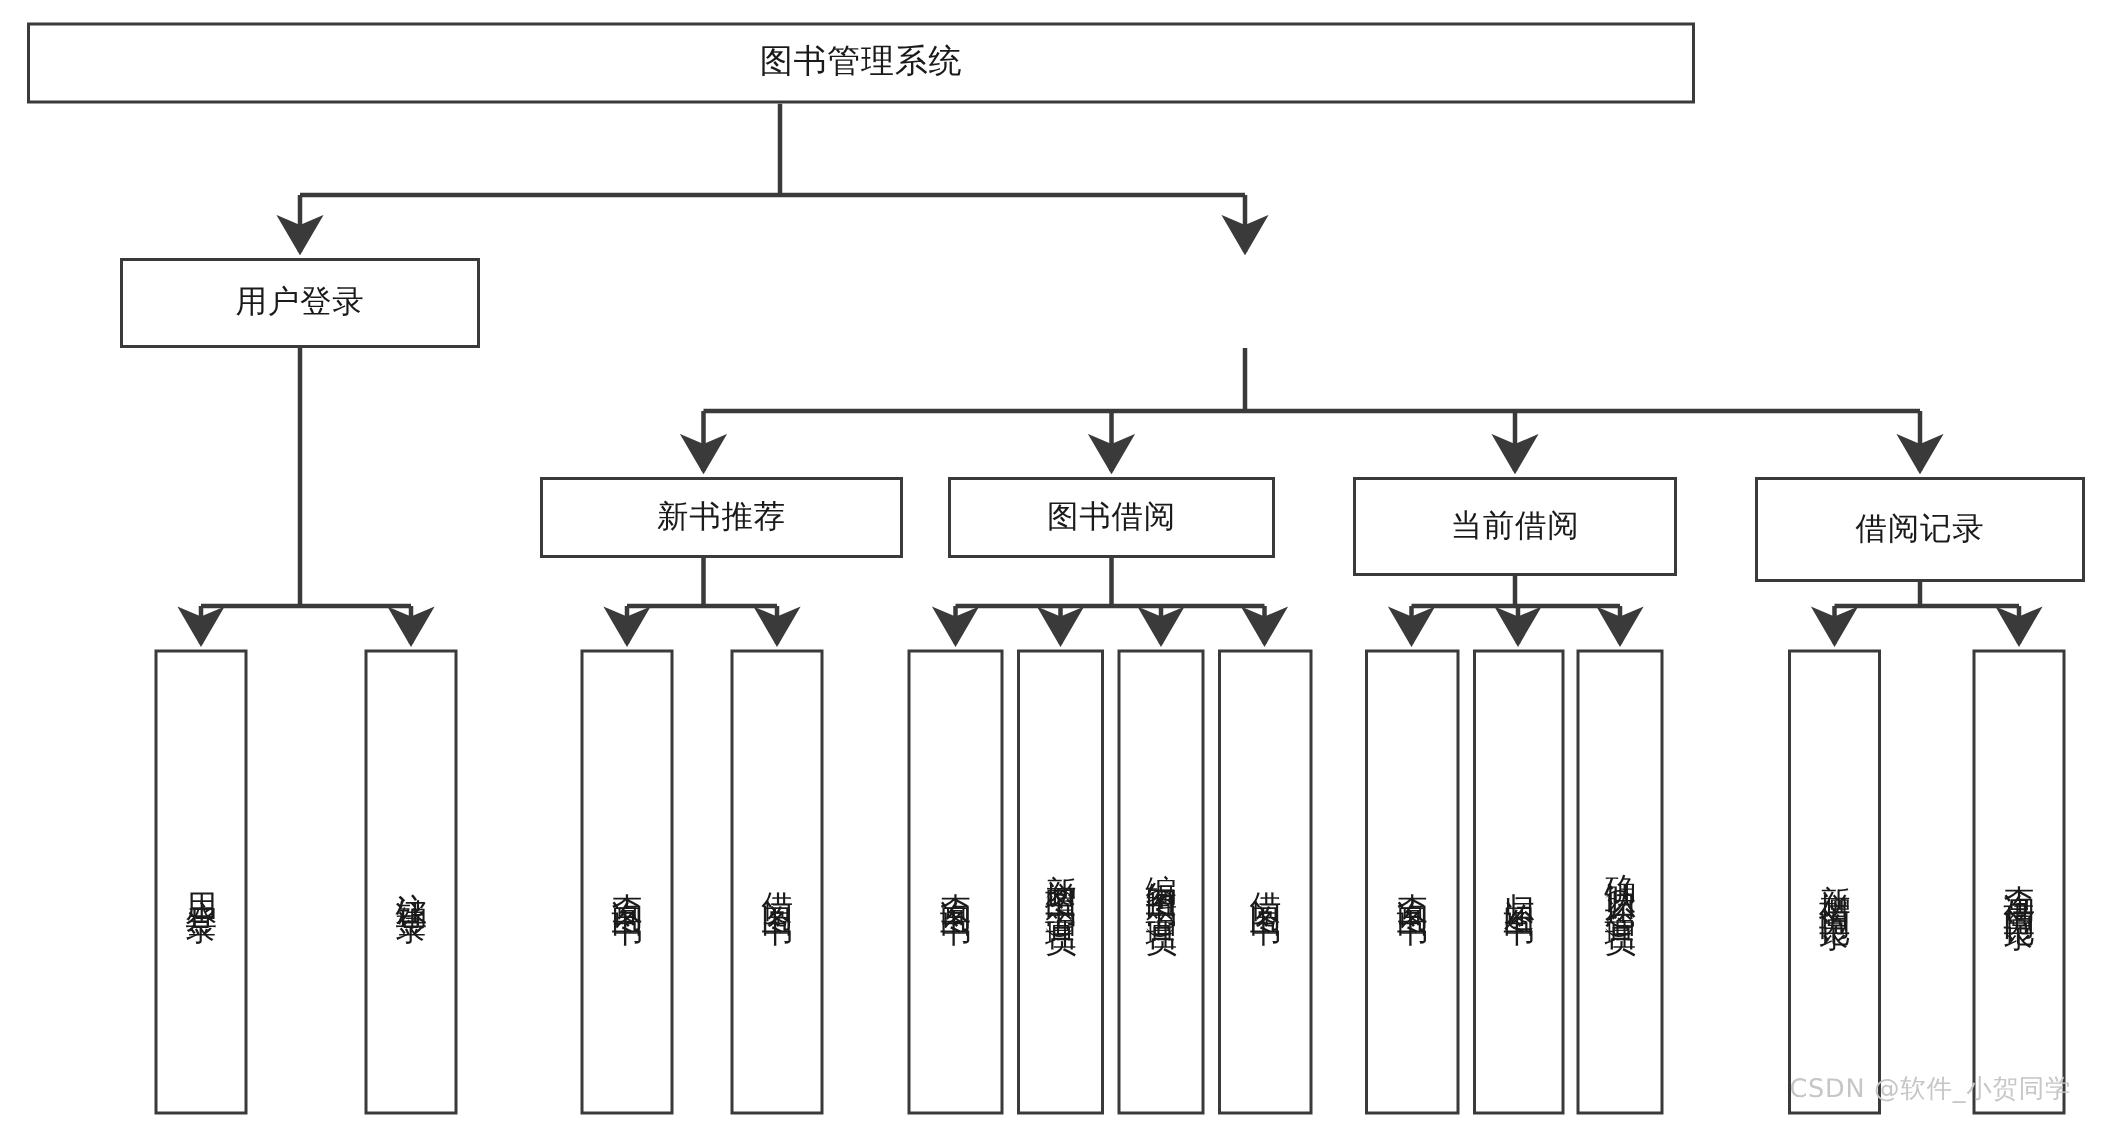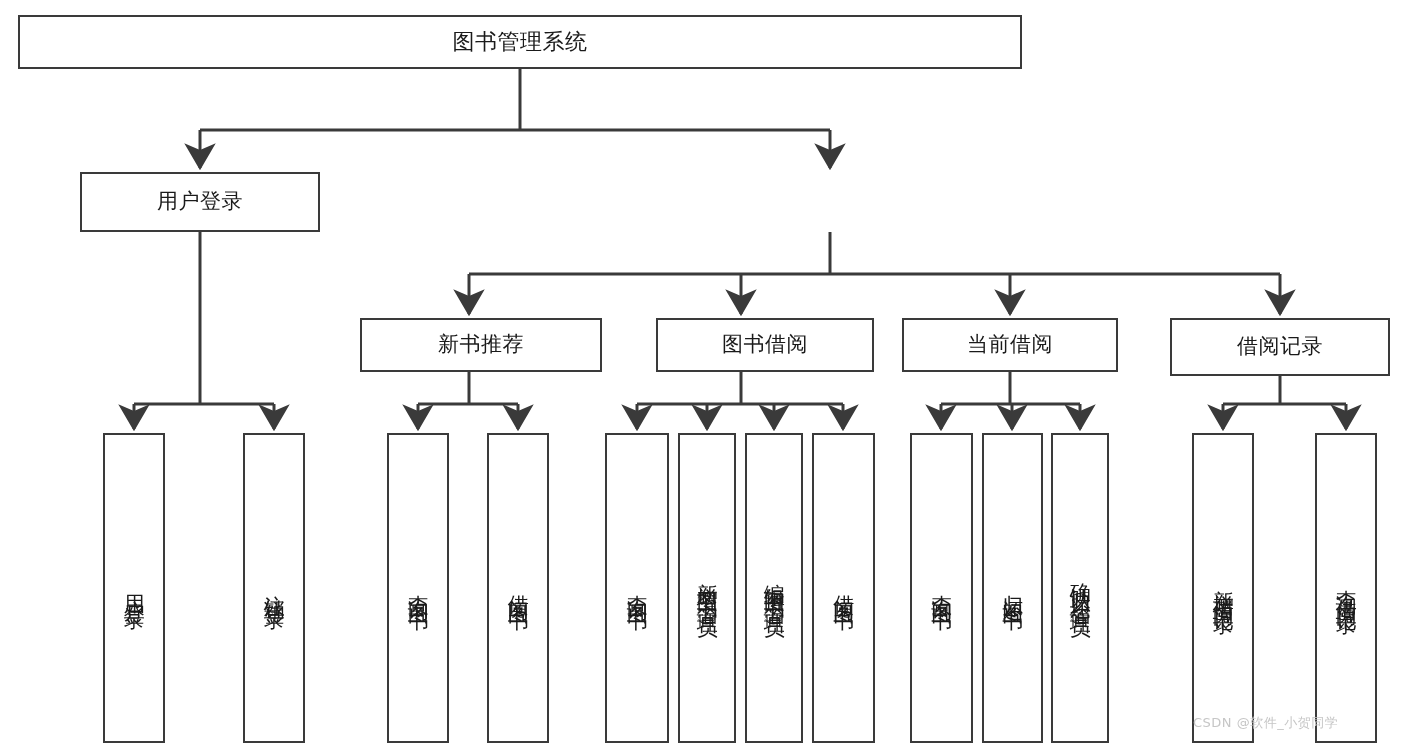--- a/index.html
+++ b/index.html
@@ -50,21 +50,21 @@
     font-size: 21px;
     letter-spacing: 5px;
     line-height: 1.25;
     padding-top: 4px;
     padding-bottom: 4px;
     white-space: nowrap;
   }
   .watermark {
     position: absolute;
     color: #c6c6c6;
-    font-size: 13px;
+    font-size: 17px;
     letter-spacing: 0.5px;
     white-space: nowrap;
     z-index: 5;
   }
 </style>
 </head>
 <body>
 
 <div id="canvas">
 
@@ -111,28 +111,28 @@
       <path d="M 1012 404 L 1012 429" marker-end="url(#arrow)"></path>
       <path d="M 1080 404 L 1080 429" marker-end="url(#arrow)"></path>
 
       <path d="M 1280 372 L 1280 404"></path>
       <path d="M 1223 404 L 1346 404"></path>
       <path d="M 1223 404 L 1223 429" marker-end="url(#arrow)"></path>
       <path d="M 1346 404 L 1346 429" marker-end="url(#arrow)"></path>
     </g>
   </svg>
 
-  <div class="node horiz root" style="left: 18px; top: 15px; width: 1004px; height: 54px;">图书管理系统</div>
+  <div class="node horiz root" style="left: 18px; top: 15px; width: 1112px; height: 54px;">图书管理系统</div>
 
   <div class="node horiz" style="left: 80px; top: 172px; width: 240px; height: 60px;">用户登录</div>
 
   <div class="node horiz" style="left: 360px; top: 318px; width: 242px; height: 54px;">新书推荐</div>
-  <div class="node horiz" style="left: 656px; top: 318px; width: 218px; height: 54px;">图书借阅</div>
-  <div class="node horiz" style="left: 902px; top: 318px; width: 216px; height: 54px;">当前借阅</div>
-  <div class="node horiz" style="left: 1170px; top: 318px; width: 220px; height: 58px;">借阅记录</div>
+  <div class="node horiz" style="left: 632px; top: 318px; width: 218px; height: 54px;">图书借阅</div>
+  <div class="node horiz" style="left: 902px; top: 318px; width: 216px; height: 66px;">当前借阅</div>
+  <div class="node horiz" style="left: 1170px; top: 318px; width: 220px; height: 70px;">借阅记录</div>
 
   <div class="node vert" style="left: 103px; top: 433px; width: 62px; height: 310px;">用户登录</div>
   <div class="node vert" style="left: 243px; top: 433px; width: 62px; height: 310px;">注销登录</div>
   <div class="node vert" style="left: 387px; top: 433px; width: 62px; height: 310px;">查询图书</div>
   <div class="node vert" style="left: 487px; top: 433px; width: 62px; height: 310px;">借阅图书</div>
   <div class="node vert" style="left: 605px; top: 433px; width: 64px; height: 310px;">查询图书</div>
   <div class="node vert" style="left: 678px; top: 433px; width: 58px; height: 310px;">新增图书（管理员）</div>
   <div class="node vert" style="left: 745px; top: 433px; width: 58px; height: 310px;">编辑图书（管理员）</div>
   <div class="node vert" style="left: 812px; top: 433px; width: 63px; height: 310px;">借阅图书</div>
   <div class="node vert" style="left: 910px; top: 433px; width: 63px; height: 310px;">查询图书</div>

